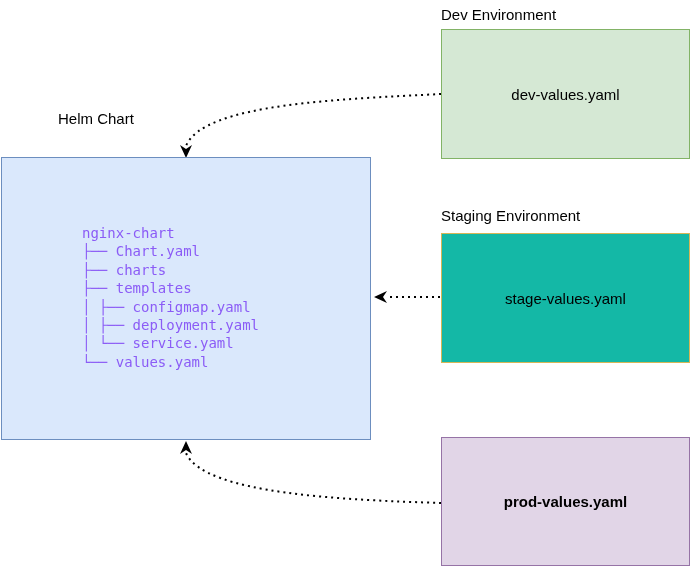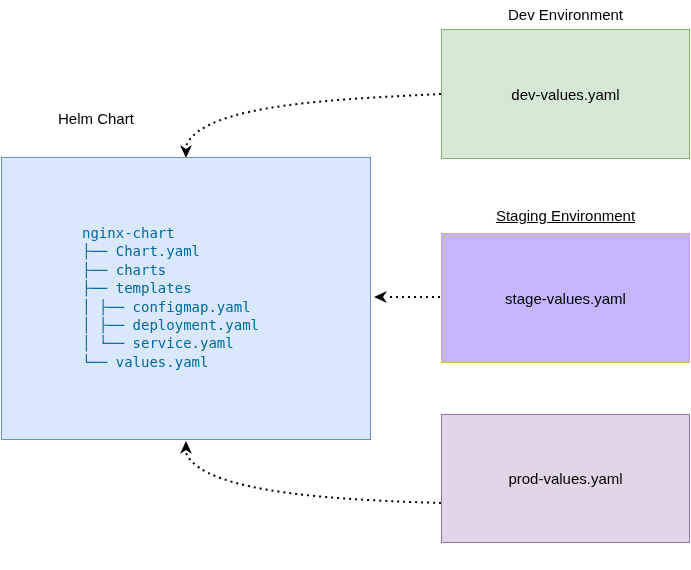--- a/index.html
+++ b/index.html
@@ -20,21 +20,21 @@
   }
   .shape-label {
     position: absolute;
     font-size: 15px;
     line-height: 18px;
     color: #000000;
     white-space: nowrap;
   }
   .env-label {
     width: 249px;
-    text-align: center;
+    text-align: left;
   }
   .box {
     position: absolute;
     box-sizing: border-box;
     border: 1px solid #000;
   }
   .helm-box {
     left: 1px; top: 157px;
     width: 370px; height: 283px;
   }
@@ -44,33 +44,33 @@
     display: flex;
     align-items: center;
     justify-content: center;
   }
   .env-file {
     font-size: 15px;
     color: #000000;
   }
   .dev-box   { top: 29px; }
   .stage-box { top: 233px; }
-  .prod-box  { top: 414px; height: 129px; }
+  .prod-box  { top: 437px; height: 129px; font-weight: bold; }
   .dev-label   { left: 441px; top: 6px; }
-  .stage-label { left: 441px; top: 207px; text-decoration: underline; }
+  .stage-label { left: 441px; top: 207px; }
   .prod-label  { left: 441px; top: 413px; }
   .helm-label  { left: 58px;  top: 110px; }
   .tree {
     position: absolute;
     left: 82px; top: 224px;
     margin: 0;
     font-family: "DejaVu Sans Mono", "Liberation Mono", monospace;
     font-size: 14px;
     line-height: 18.4px;
-    color: #0369a1;
+    color: #8b5cf6;
     white-space: pre;
   }
 </style>
 </head>
 <body>
 
 <div class="canvas">
 
   <svg class="arrows" viewBox="0 0 691 570" xmlns="http://www.w3.org/2000/svg">
 
@@ -94,21 +94,21 @@
 │ ├── deployment.yaml
 │ └── service.yaml
 └── values.yaml</pre>
 
   <div class="shape-label env-label dev-label">Dev Environment</div>
   <div class="box env-box dev-box" style="background-color: rgb(213, 232, 212); border-color: rgb(130, 179, 102);">
     <span class="env-file">dev-values.yaml</span>
   </div>
 
   <div class="shape-label env-label stage-label">Staging Environment</div>
-  <div class="box env-box stage-box" style="background-color: #c4b5fd; border-color: rgb(214, 182, 86);">
+  <div class="box env-box stage-box" style="background-color: #14b8a6; border-color: rgb(214, 182, 86);">
     <span class="env-file">stage-values.yaml</span>
   </div>
 
   <div class="box env-box prod-box" style="background-color: rgb(225, 213, 231); border-color: rgb(150, 115, 166);">
     <span class="env-file">prod-values.yaml</span>
   </div>
 
 </div>
 
 </body></html>

